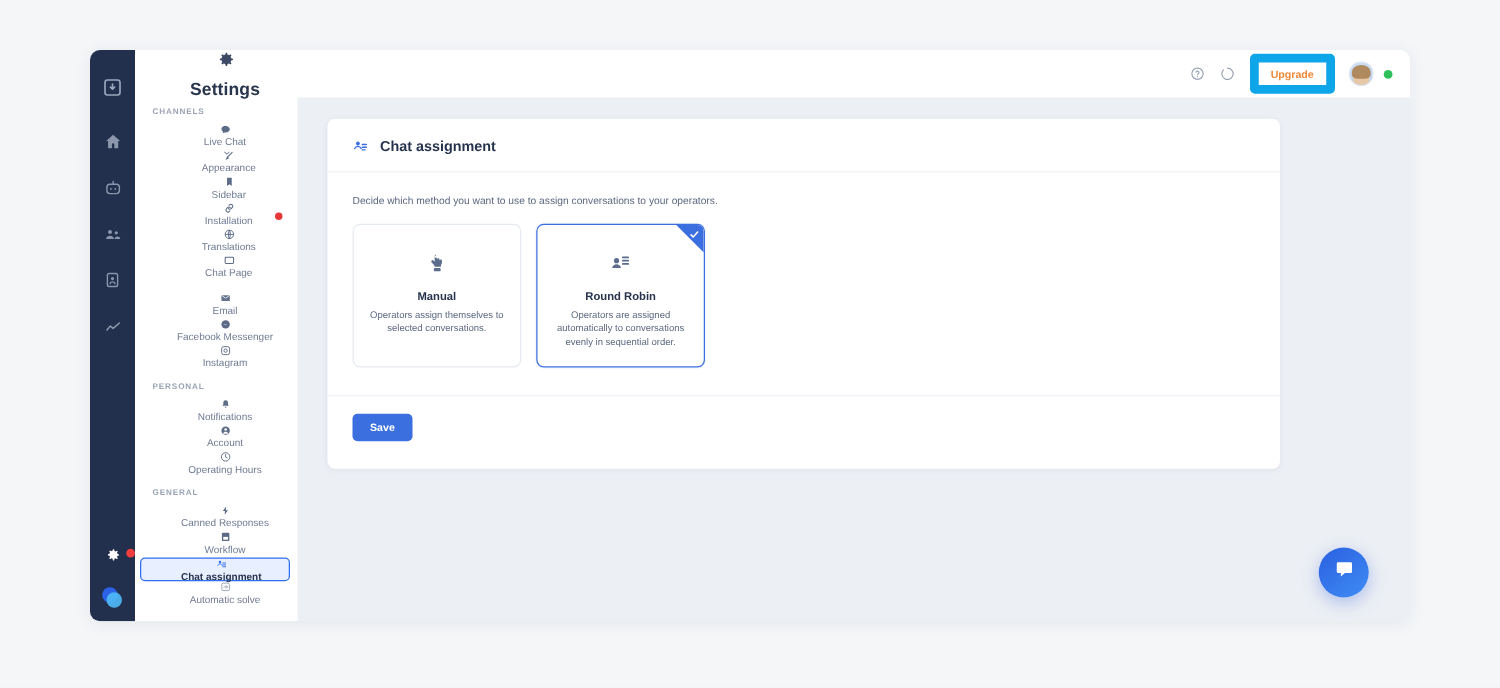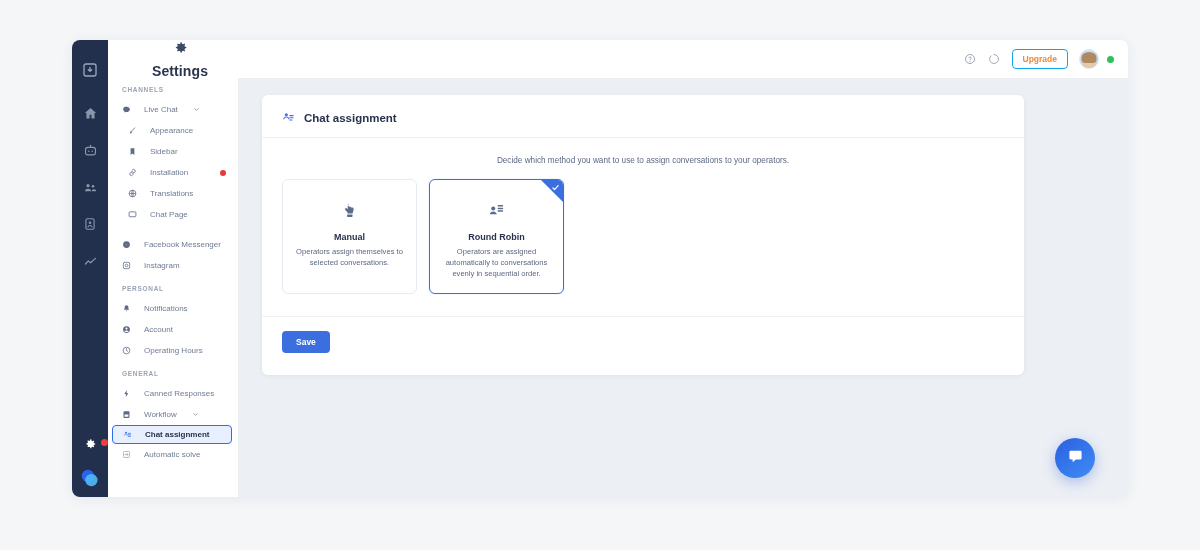--- a/index.html
+++ b/index.html
@@ -88,27 +88,28 @@
     letter-spacing: .1px;
   }
   .side-scroll { padding: 8px 0 0 0; overflow: hidden; flex:1; }
   .grp-label {
     font-size: 6.5px; font-weight: 700; letter-spacing: .7px;
     color: #9aa3b5; text-transform: uppercase;
     padding: 0 0 6px 14px;
   }
   .nav-item {
     display: flex; align-items: center;
-    gap: 13px;
+    gap: 1px;
     height: 21px;
     padding-left: 14px;
     font-size: 8px;
     color: #6f7b93;
     cursor: pointer;
     position: relative;
+    flex-direction: column;
   }
   .nav-item.sub { padding-left: 20px; }
   .nav-item .ni-ico {
     width: 9px; height: 9px;
     display:flex; align-items:center; justify-content:center;
     color: #5d6b87; flex: 0 0 9px;
   }
   .nav-item .ni-ico svg { display:block; }
   .nav-item .chev { margin-left:2px; color:#8a94a8; display:flex; }
   .nav-item .dot {
@@ -143,21 +144,21 @@
     justify-content: flex-end;
     padding-right: 14px;
     gap: 11px;
   }
   .tb-ico {
     width: 13px; height: 13px; color: #9aa3b5;
     display:flex; align-items:center; justify-content:center;
     cursor:pointer;
   }
   .upgrade-btn {
-    border: 1px solid #0ea5e9;
+    border: 7px solid #0ea5e9;
     color: #f0893a;
     background: #fff;
     font-size: 8.5px; font-weight: 700;
     border-radius: 4px;
     padding: 4px 10px;
     cursor: pointer;
     font-family: inherit;
   }
   .avatar-wrap { display:flex; align-items:center; gap:8px; }
   .avatar {
@@ -201,21 +202,20 @@
     padding: 16px 20px 13px 20px;
     border-bottom: 1px solid #eef1f6;
   }
   .card-head .ch-ico { color: #3b6fe0; display:flex; }
   .card-title {
     font-size: 11.5px; font-weight: 700; color: #27334d;
   }
   .card-desc {
     font-size: 8.2px; color: #5c6880;
     padding: 18px 20px 0 20px;
-    text-align: center;
   }
 
   .options {
     display: flex; gap: 12px;
     padding: 14px 20px 0 20px;
   }
   .opt {
     width: 135px;
     min-height: 108px;
     border: 1px solid #e6eaf1;
@@ -416,20 +416,29 @@
         <span class="ni-ico">
           <svg width="9" height="9" viewBox="0 0 24 24" fill="none" stroke="#5d6b87" stroke-width="2.2">
               <rect x="3" y="5" width="18" height="13" rx="2"></rect>
             </svg>
         </span>
         <span>Chat Page</span>
       </div>
 
       <div class="grp-gap"></div>
 
+      <div class="nav-item">
+        <span class="ni-ico">
+          <svg width="9" height="9" viewBox="0 0 24 24" fill="#5d6b87">
+              <path d="M3 6h18v12H3z" opacity=".95"></path>
+              <path d="M3 6l9 6 9-6" stroke="#fff" stroke-width="1.6" fill="none"></path>
+            </svg>
+        </span>
+        <span>Email</span>
+      </div>
 
       <div class="nav-item">
         <span class="ni-ico">
           <svg width="9" height="9" viewBox="0 0 24 24" fill="#5d6b87">
               <circle cx="12" cy="12" r="9"></circle>
               <path d="M7.5 14.2l3-3.2 2 2 3-2.2-3 3.2-2-2z" fill="#fff"></path>
             </svg>
         </span>
         <span>Facebook Messenger</span>
       </div>

